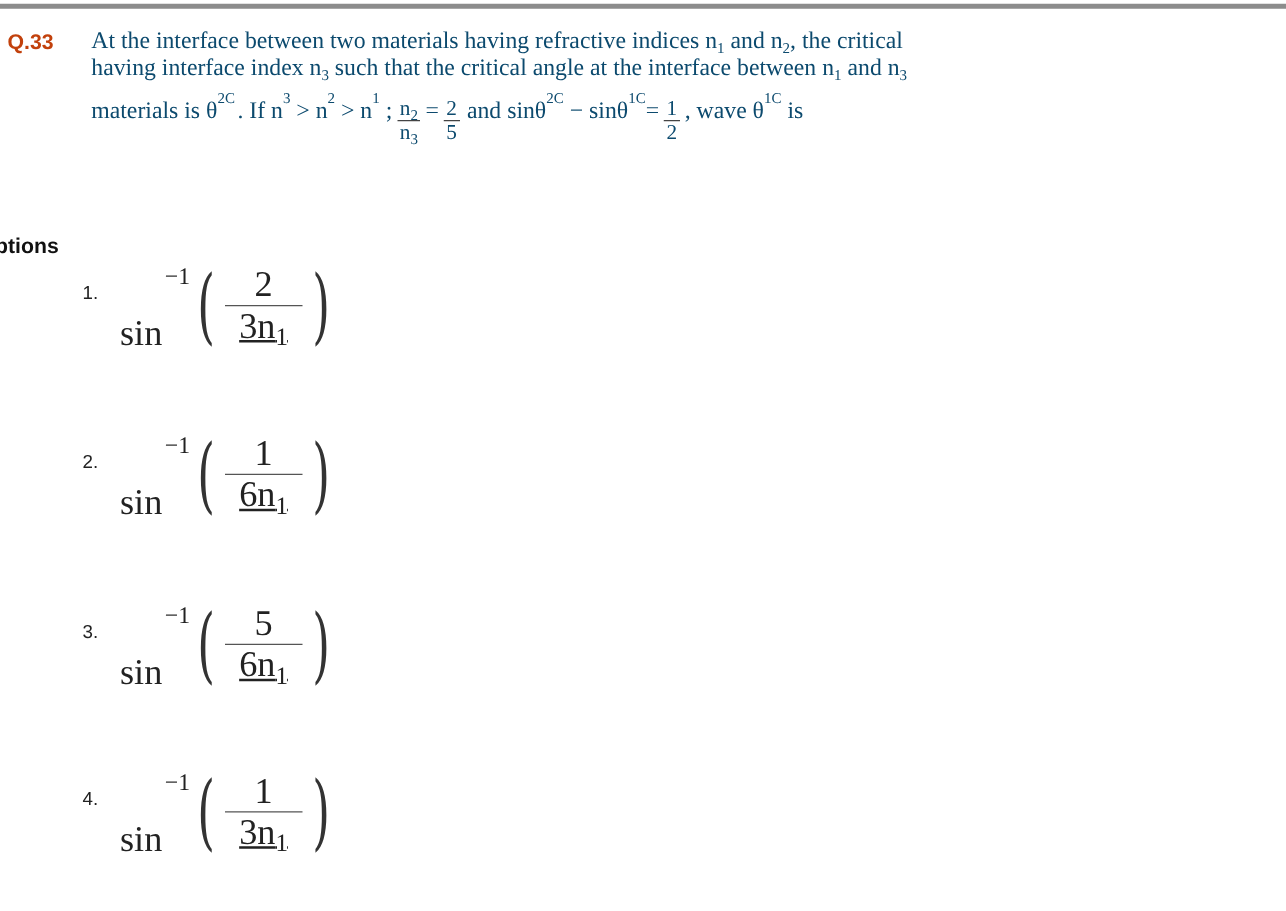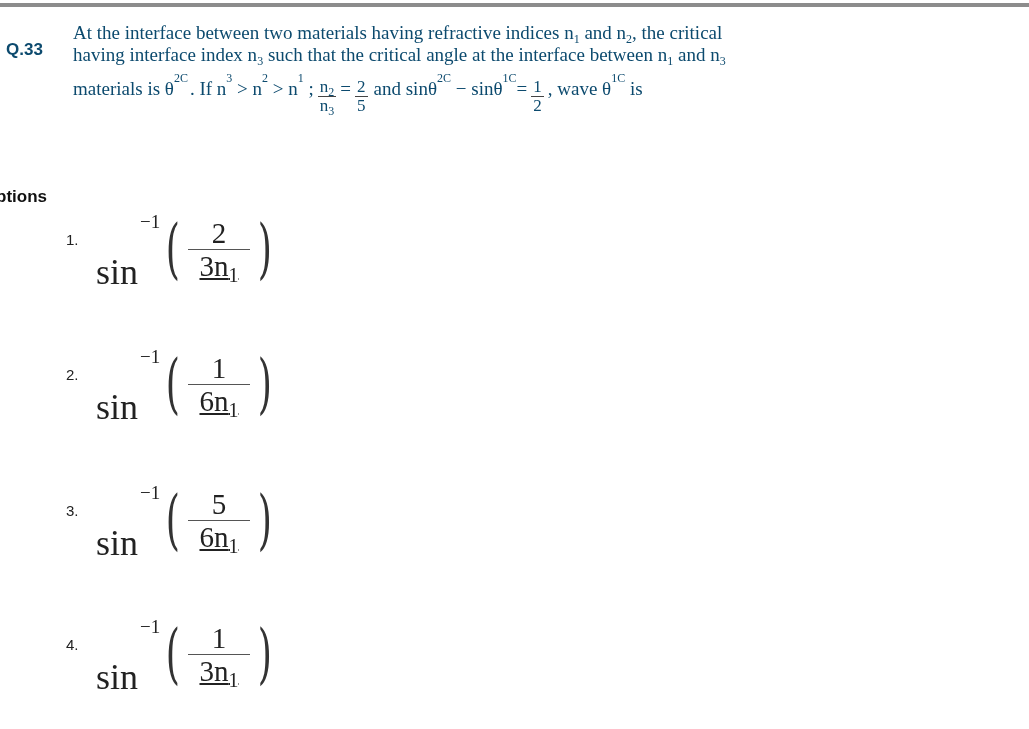--- a/index.html
+++ b/index.html
@@ -1,31 +1,31 @@
 <!DOCTYPE html>
 <html><head>
   <meta charset="utf-8">
   <style>
     html, body { margin:0; padding:0; background:#ffffff; }
     body { width:1029px; height:729px; position:relative; overflow:hidden; color:#1a1a1a; }
     .topline { position:absolute; left:0; top:3px; width:1029px; height:4px; background:#8c8c8c; }
-    .qnum { position:absolute; left:6px; top:40px; font-family:"Liberation Sans", sans-serif; font-weight:bold; font-size:17px; color:#0c4a6e; }
+    .qnum { position:absolute; left:6px; top:24px; font-family:"Liberation Sans", sans-serif; font-weight:bold; font-size:17px; color:#c2410c; }
     .qtext { position:absolute; left:73px; top:22px; width:880px; font-family:"Liberation Serif", serif; font-size:19px; line-height:22px; color:#0c4a6e; text-align:justify; }
     .qtext .line { display:block; white-space:nowrap; }
     .qtext .line4 { margin-top:12px; display:flex; white-space:nowrap; }
     sub { font-size:12px; vertical-align:-4px; line-height:0; }
     .frac { display:inline-flex; flex-direction:column; align-items:center; vertical-align:middle; margin:0 4px; }
     .frac .num { font-size:17px; line-height:18px; padding:0 2px; }
     .frac .bar { width:100%; border-top:1px solid #444; }
     .frac .den { font-size:17px; line-height:18px; padding:0 2px; }
     .options-label { position:absolute; left:-4px; top:187px; font-family:"Liberation Sans", sans-serif; font-weight:bold; font-size:17px; color:#111; }
     .option { position:absolute; left:66px; display:flex; align-items:center; }
     .opt-num { font-family:"Liberation Sans", sans-serif; font-size:15px; color:#222; width:30px; margin-top:-20px; }
     .opt-expr { display:flex; align-items:center; font-family:"Liberation Serif", serif; color:#222; }
-    .opt-sin { font-size:36px;margin-top:46px; }
+    .opt-sin { font-size:29px;margin-top:46px; }
     .opt-sup { font-size:19px; align-self:flex-start; margin-top:6px; margin-left:2px; }
     .paren { font-size:66px; font-weight:100; line-height:66px; transform:scaleX(0.55); color:#333; font-family:"DejaVu Serif", serif; }
     .bigfrac { display:inline-flex; flex-direction:column; align-items:center; margin:0 2px; }
     .bigfrac .num { font-size:29px; line-height:32px; }
     .bigfrac .bar { width:62px; border-top:1.5px solid #555; }
     .bigfrac .den { font-size:29px; line-height:32px;text-decoration:underline; }
     .bigfrac .den sub { font-size:20px; vertical-align:-6px; }
   </style>
 </head>
 <body>

